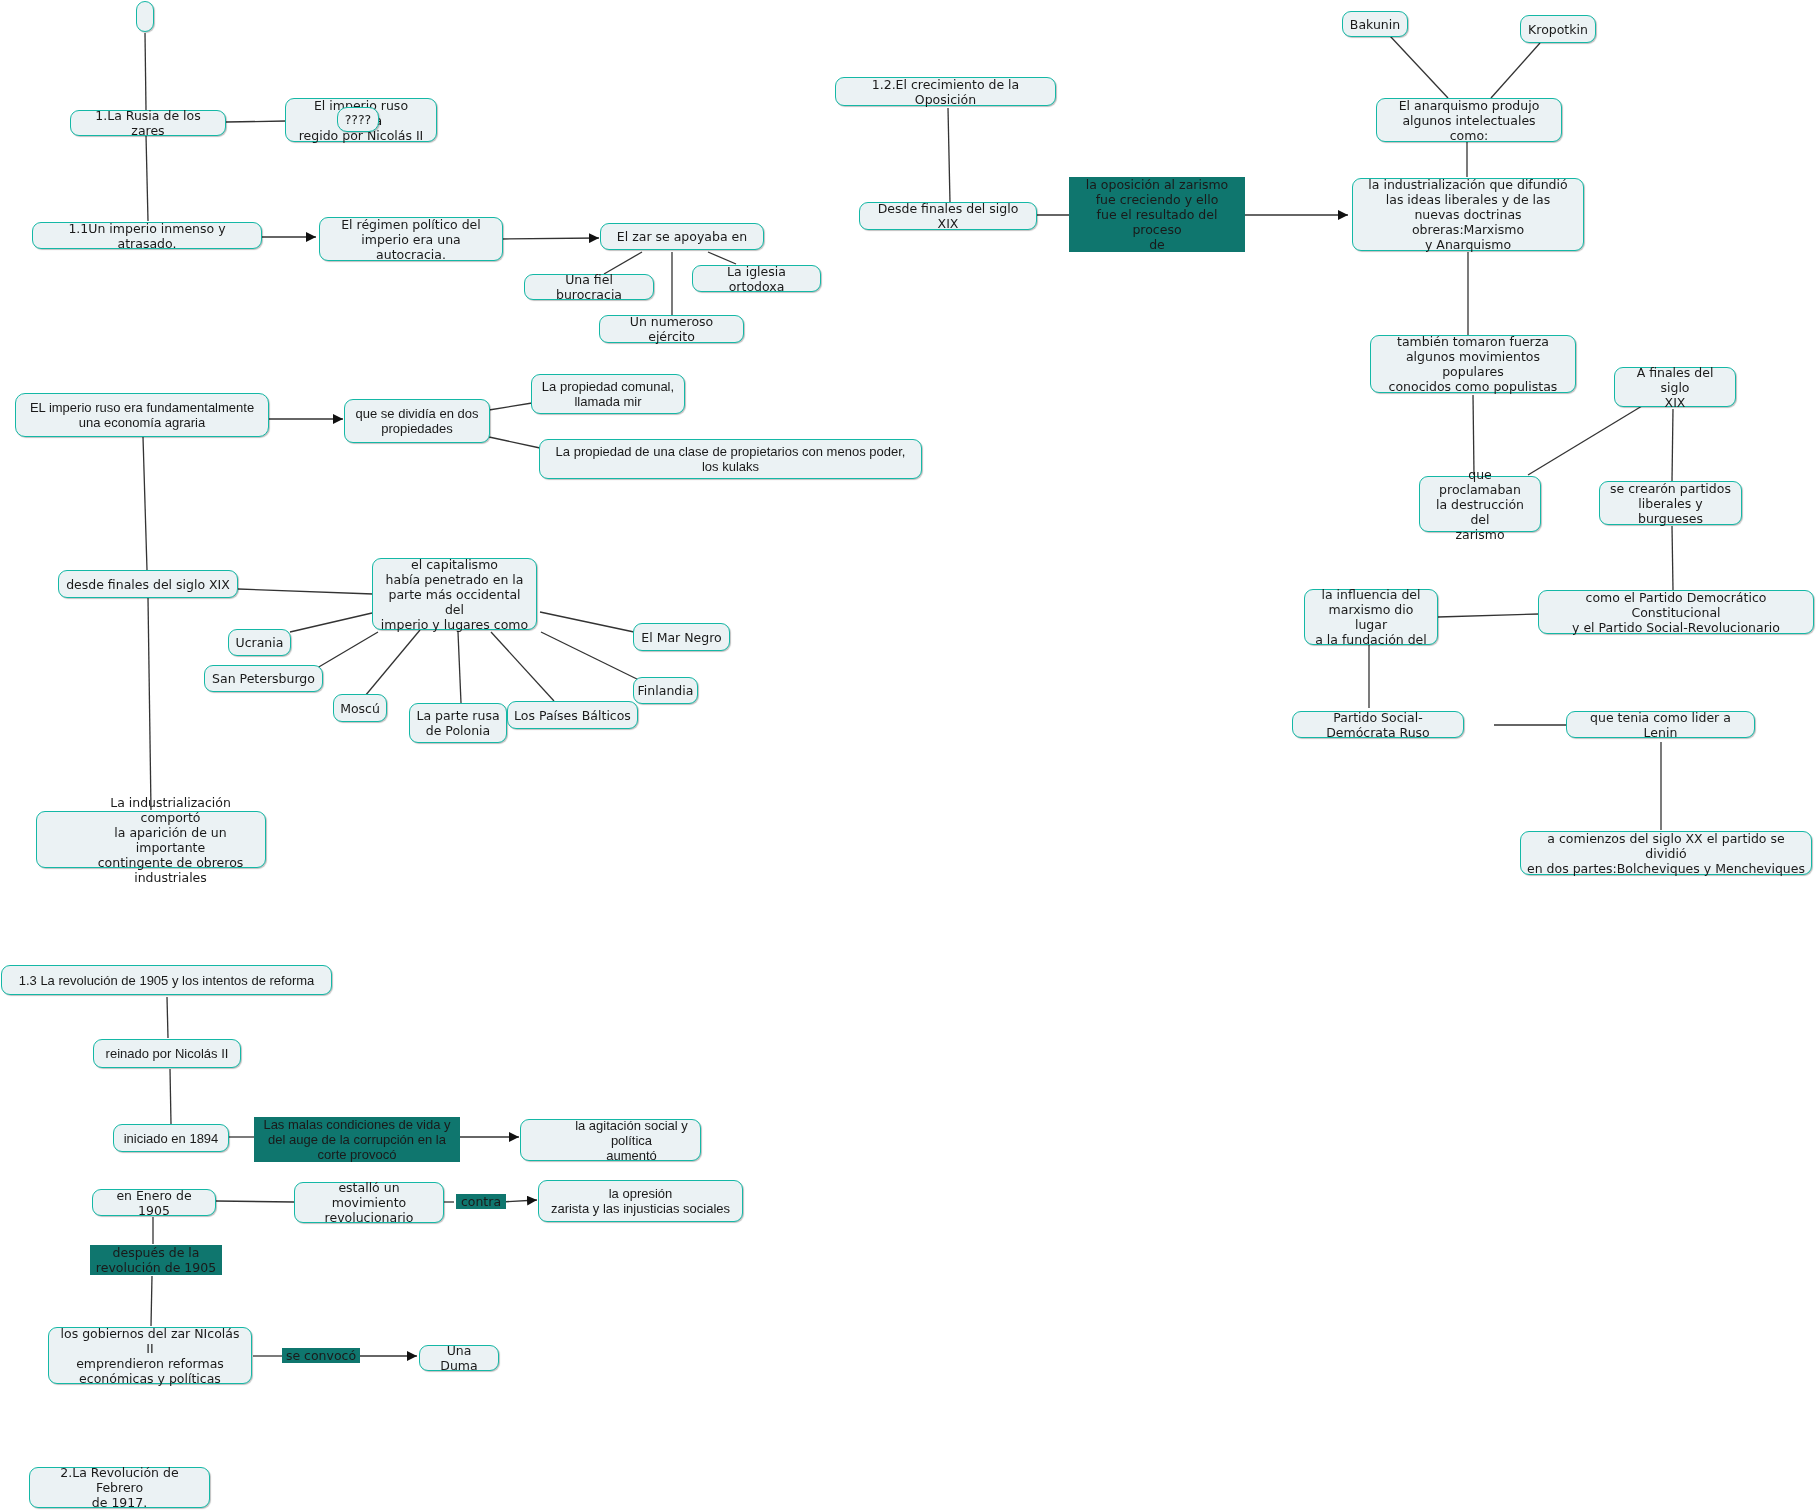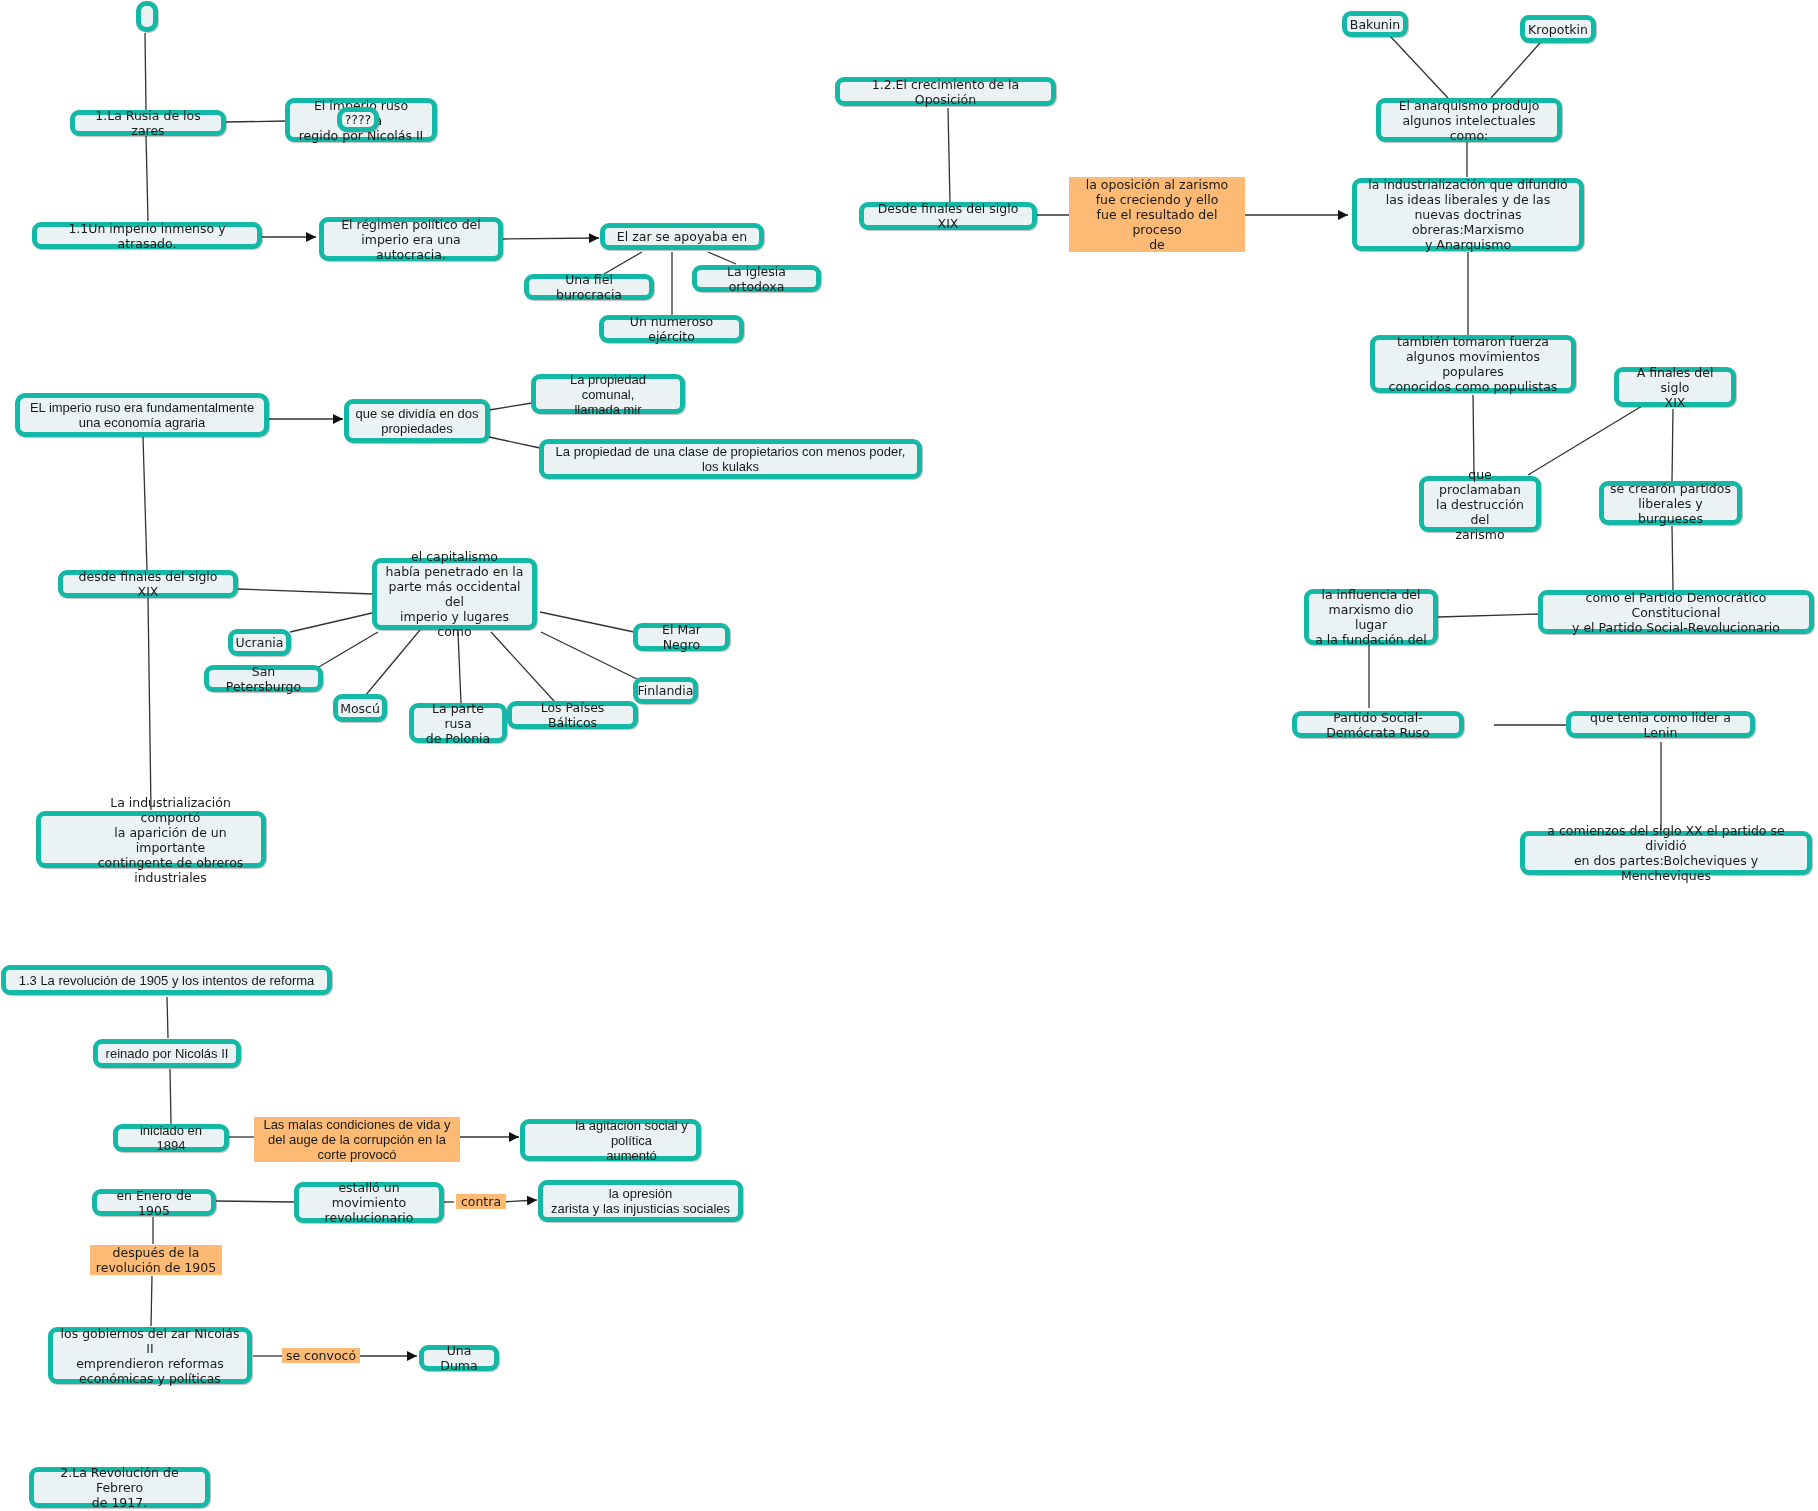--- a/index.html
+++ b/index.html
@@ -1,24 +1,24 @@
 <!DOCTYPE html>
 <html><head>
 <meta charset="utf-8">
 <style>
   html, body { margin: 0; padding: 0; background: #ffffff; }
   body { width: 1818px; height: 1511px; position: relative; overflow: hidden;
          font-family: "DejaVu Sans", "Liberation Sans", sans-serif; font-size: 12.5px; color: #1a1a1a; }
   #edges { position: absolute; left: 0; top: 0; width: 1818px; height: 1511px; }
-  .node { position: absolute; box-sizing: border-box; background: #ebf2f4; border: 5px solid #14b8a6;
+  .node { position: absolute; box-sizing: border-box; background: #ebf2f4; border: 1px solid #14b8a6;
           border-radius: 9px; box-shadow: 1px 1px 1px rgba(0,0,0,0.25);
           display: flex; align-items: center; justify-content: center; text-align: center;
           white-space: pre-line; line-height: 15px; padding: 2px 6px; }
   .node.narrow { font-family: "Liberation Sans", sans-serif; font-size: 13px; }
-  .label { position: absolute; background: #fdba74; text-align: center; white-space: pre-line;
+  .label { position: absolute; background: #0f766e; text-align: center; white-space: pre-line;
            line-height: 15px; padding: 0 3px; }
   .label.narrow { font-family: "Liberation Sans", sans-serif; font-size: 13px; }
 </style>
 </head>
 <body>
 
 <svg id="edges" xmlns="http://www.w3.org/2000/svg" width="1818" height="1511">
   <defs>
     <marker id="arrow" viewBox="0 0 10 10" refX="10" refY="5" markerWidth="10" markerHeight="10" markerUnits="userSpaceOnUse" orient="auto">
       <path d="M0,0 L10,5 L0,10 z" fill="#111"></path>

